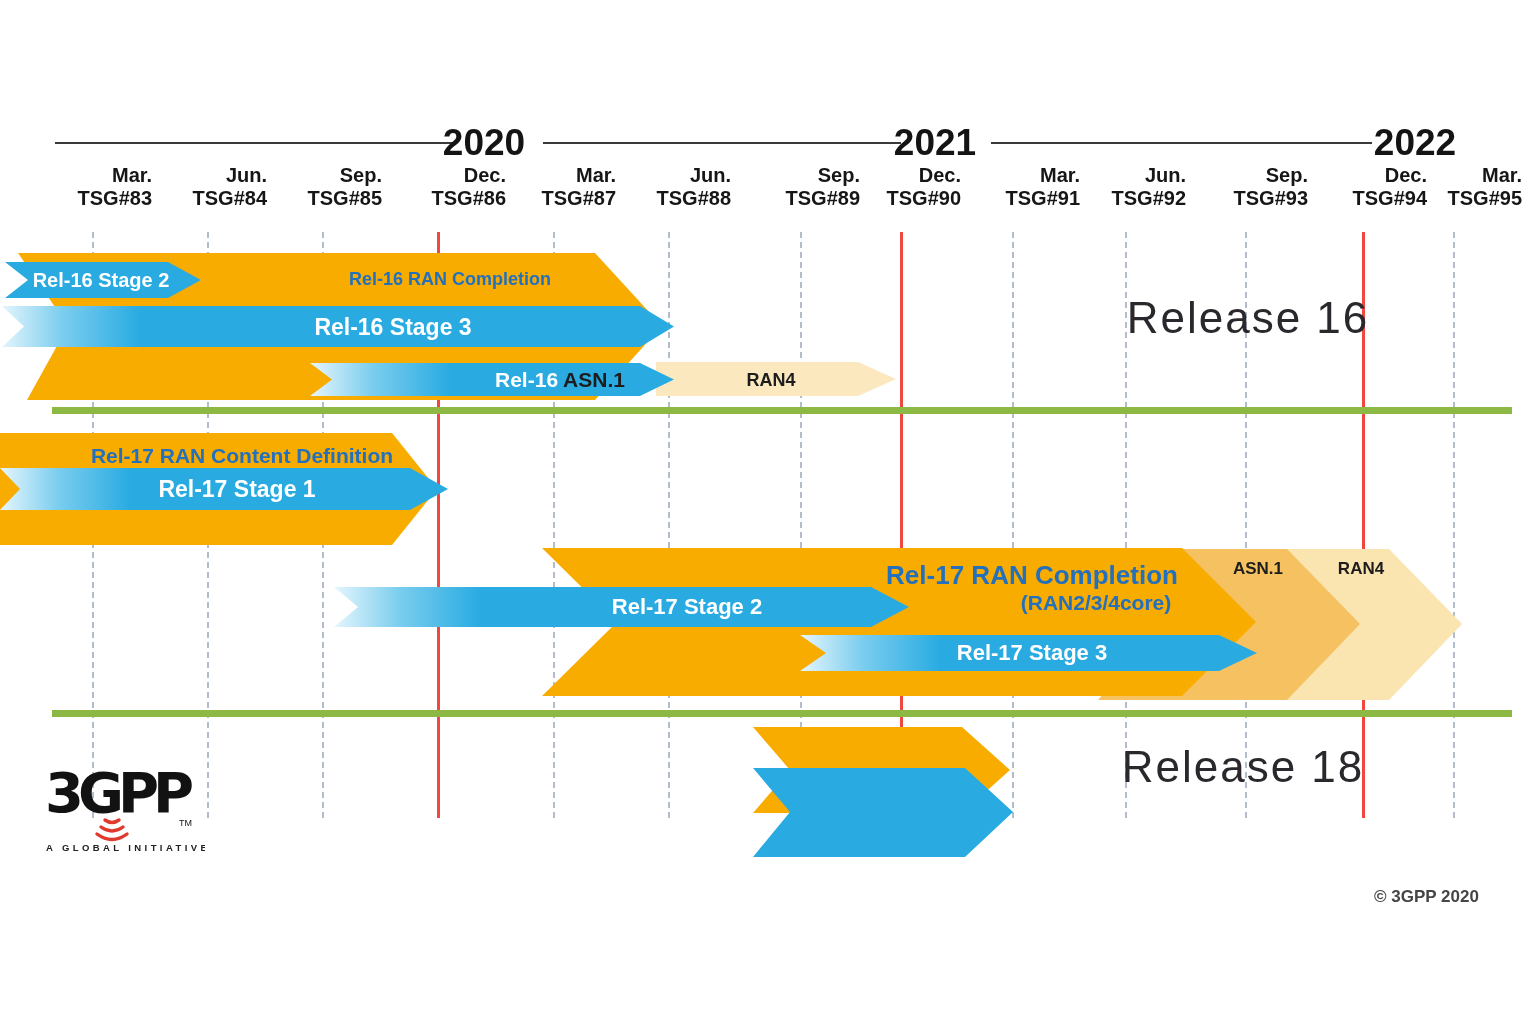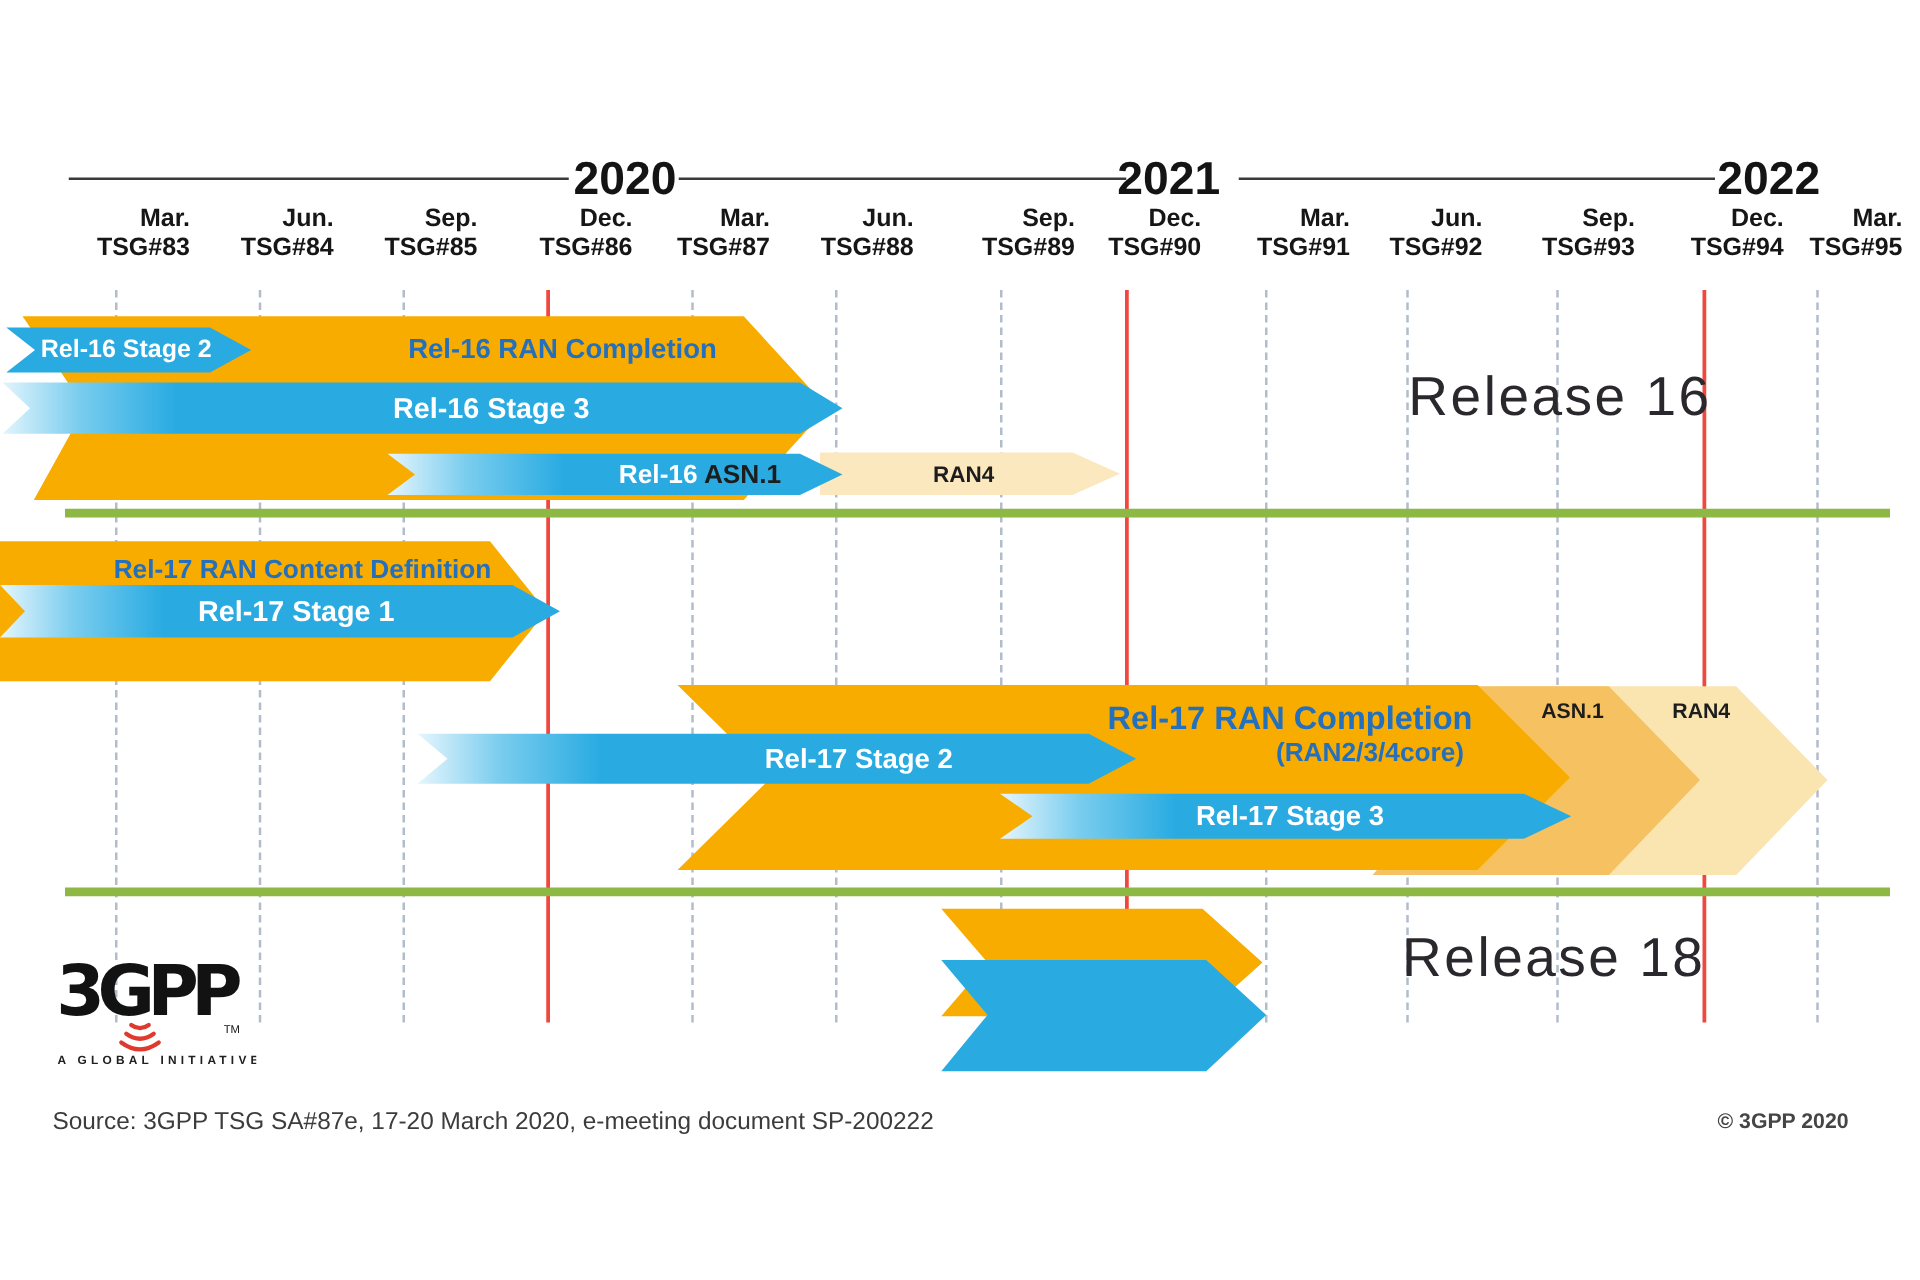--- a/index.html
+++ b/index.html
@@ -39,21 +39,21 @@
 </style>
 </head>
 <body>
 
 <div id="canvas">
 
   <div class="hline" style="left:55px;width:400px;"></div>
   <div class="hline" style="left:543px;width:358px;"></div>
   <div class="hline" style="left:991px;width:381px;"></div>
 
-  <div class="year" style="left:500px;">2020</div>
+  <div class="year" style="left:484px;">2020</div>
   <div class="year" style="left:935px;text-align:right;">2021</div>
   <div class="year" style="left:1415px;">2022</div>
 
   <div class="meeting" style="left:92px;">
       <div>Mar.</div>
       <div>TSG#83</div>
     </div>
   <div class="meeting" style="left:207px;">
       <div>Jun.</div>
       <div>TSG#84</div>
@@ -161,21 +161,21 @@
     <path fill="#fae4b0" d="M1195,549 L1389,549 L1462,624 L1389,700 L1195,700 L1262,624 Z"></path>
     <path fill="#f5c161" d="M1098,549 L1287,549 L1360,624 L1287,700 L1098,700 L1165,624 Z"></path>
     <path fill="#f9ac00" d="M542,548 L1182,548 L1256,622 L1182,696 L542,696 L617,622 Z"></path>
     <path fill="url(#gs2b)" d="M334,587 L871,587 L909,607 L871,627 L334,627 L358,607 Z"></path>
     <path fill="url(#gs3c)" d="M800,635 L1219,635 L1257,653 L1219,671 L800,671 L826,653 Z"></path>
 
     <path fill="#f9ac00" d="M753,727 L962,727 L1010,770 L962,813 L753,813 L790,770 Z"></path>
     <path fill="#29abe2" d="M753,768 L965,768 L1013,812 L965,857 L753,857 L790,812 Z"></path>
   </svg>
 
-  <div class="lbl bluetxt" style="left:450px;top:279px;font-size:22px;">Rel-16 RAN Completion</div>
+  <div class="lbl bluetxt" style="left:450px;top:279px;font-size:18px;">Rel-16 RAN Completion</div>
   <div class="lbl w" style="left:101px;top:280px;font-size:20px;">Rel-16 Stage 2</div>
   <div class="lbl w" style="left:393px;top:327px;font-size:23px;">Rel-16 Stage 3</div>
   <div class="lbl" style="left:560px;top:380px;font-size:21px;">
     <span class="w">Rel-16</span>
     <span class="blacktxt">ASN.1</span>
   </div>
   <div class="lbl blacktxt" style="left:771px;top:380px;font-size:18px;">RAN4</div>
 
   <div class="lbl bluetxt" style="left:242px;top:456px;font-size:21px;">Rel-17 RAN Content Definition</div>
   <div class="lbl w" style="left:237px;top:489px;font-size:23px;">Rel-17 Stage 1</div>
@@ -194,16 +194,15 @@
     <text x="0" y="62" font-family="DejaVu Sans, sans-serif" font-weight="bold" font-size="56" letter-spacing="-6" fill="#121212">3GPP</text>
     <g stroke="#e03a2f" fill="none" stroke-width="3.4" stroke-linecap="round">
       <path d="M60,70 q7,5 14,0"></path>
       <path d="M56,77 q11,8 22,0"></path>
       <path d="M52,84 q15,11 30,0"></path>
     </g>
     <text x="134" y="76" font-size="9" fill="#121212">TM</text>
     <text x="1" y="101" font-size="9.5" font-weight="bold" letter-spacing="3.4" fill="#202020">A GLOBAL INITIATIVE</text>
   </svg>
 
-  <div class="footer-src">Source: 3GPP TSG SA#87e, 17-20 March 2020, e-meeting document SP-200222</div>
   <div class="footer-copy">© 3GPP 2020</div>
 
 </div>
 
 </body></html>

